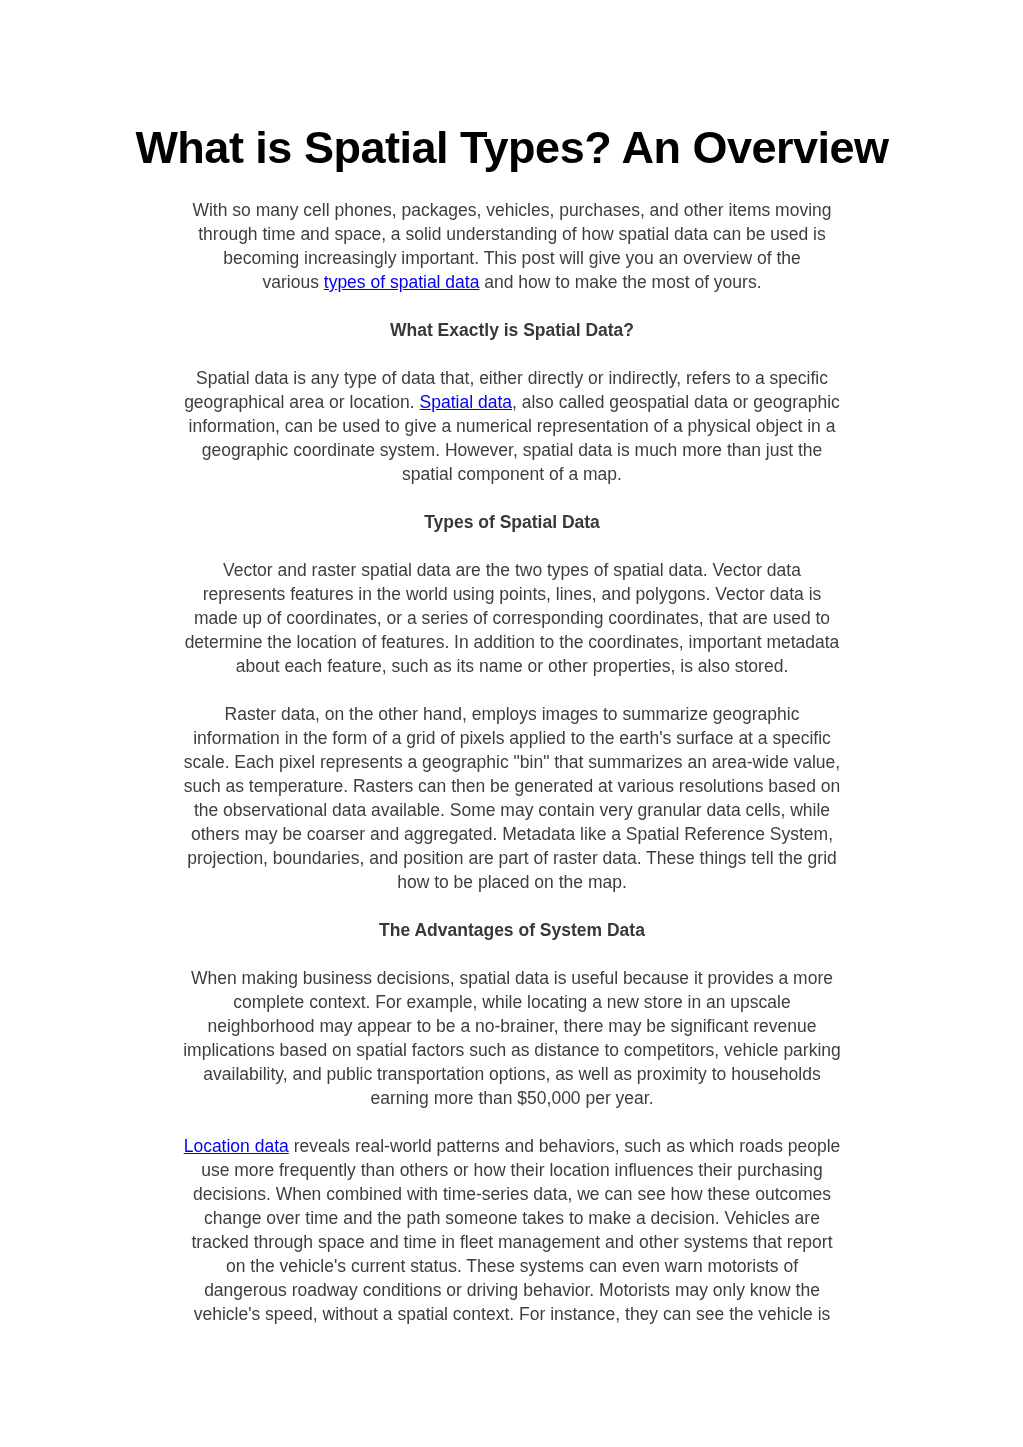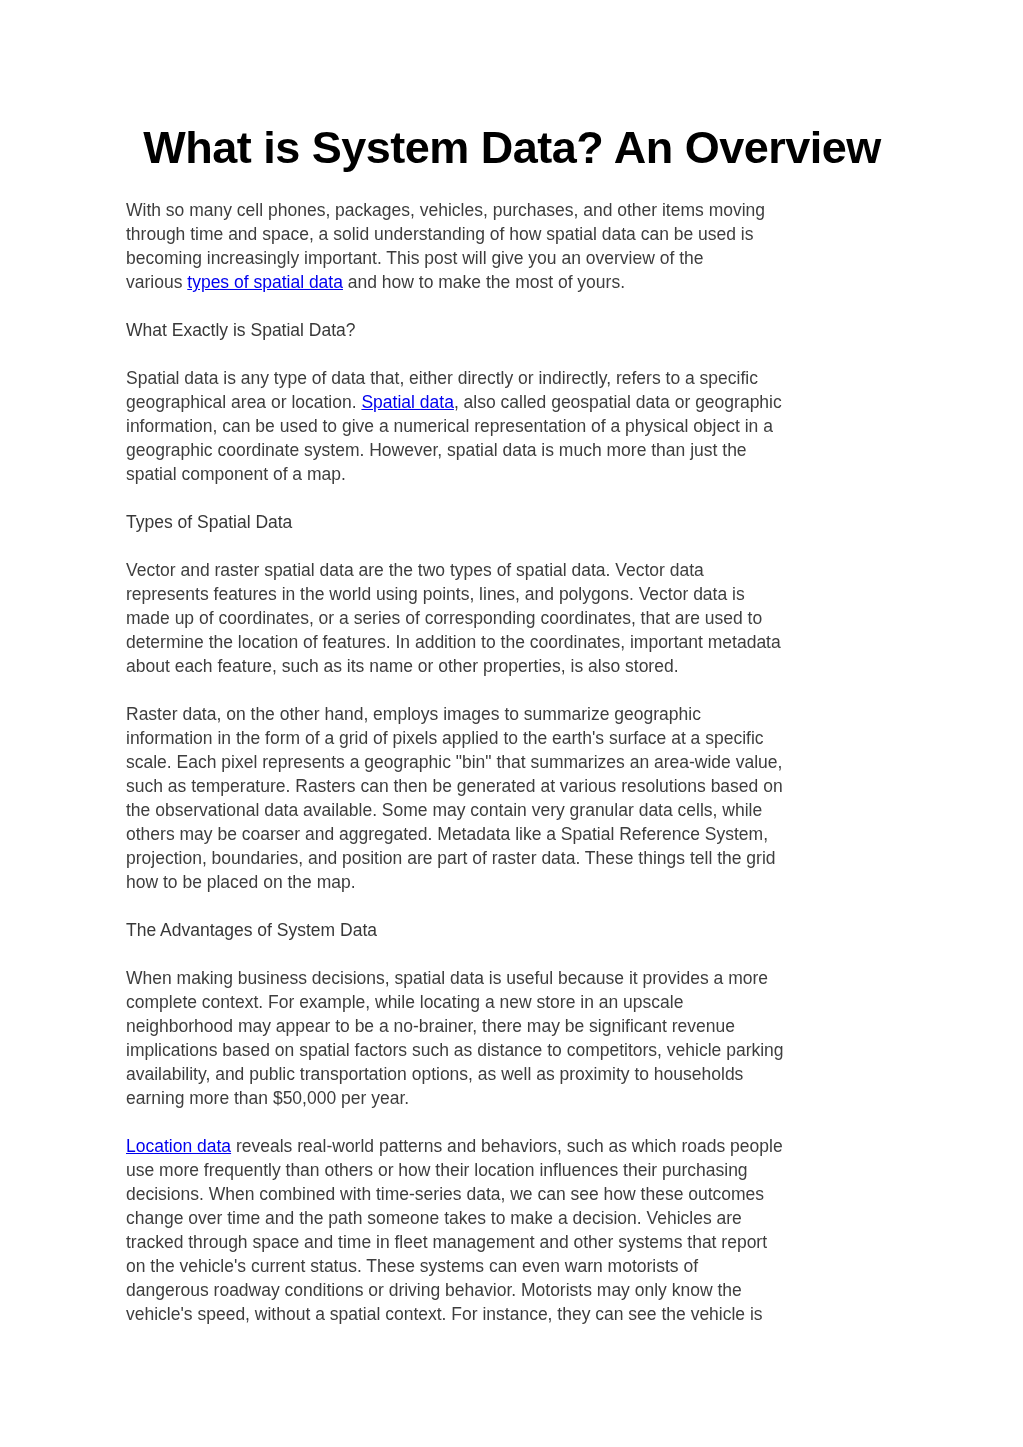--- a/index.html
+++ b/index.html
@@ -25,47 +25,48 @@
     line-height: 52px;
     font-weight: bold;
     color: #000000;
     text-align: center;
     margin: 0 0 24px 0;
     white-space: nowrap;
     letter-spacing: -0.5px;
   }
   .content {
     width: 772px;
+    text-align: center;
   }
   .para {
     font-size: 17.5px;
     line-height: 24px;
     color: #3e3e3e;
     margin: 24px 0;
     white-space: nowrap; 
   }
   .heading {
     font-size: 17.5px;
     line-height: 24px;
-    font-weight: normal;
+    font-weight: bold;
     color: #383838;
     margin: 24px 0;
     white-space: nowrap;
   }
   a.link {
     color: #0000ee;
     text-decoration: underline;
     cursor: pointer;
   }
 </style>
 </head>
 <body>
 
 <div class="page">
-  <h1 class="doc-title">What is System Data? An Overview</h1>
+  <h1 class="doc-title">What is Spatial Types? An Overview</h1>
   <div class="content">
       <p class="para"><span>With so many cell phones, packages, vehicles, purchases, and other items moving</span><br><span>through time and space, a solid understanding of how spatial data can be used is</span><br><span>becoming increasingly important. This post will give you an overview of the</span><br><span>various </span><a class="link" href="#">types of spatial data</a><span> and how to make the most of yours.</span></p>
       <h2 class="heading">What Exactly is Spatial Data?</h2>
       <p class="para"><span>Spatial data is any type of data that, either directly or indirectly, refers to a specific</span><br><span>geographical area or location. </span><a class="link" href="#">Spatial data</a><span>, also called geospatial data or geographic</span><br><span>information, can be used to give a numerical representation of a physical object in a</span><br><span>geographic coordinate system. However, spatial data is much more than just the</span><br><span>spatial component of a map.</span></p>
       <h2 class="heading">Types of Spatial Data</h2>
       <p class="para"><span>Vector and raster spatial data are the two types of spatial data. Vector data</span><br><span>represents features in the world using points, lines, and polygons. Vector data is</span><br><span>made up of coordinates, or a series of corresponding coordinates, that are used to</span><br><span>determine the location of features. In addition to the coordinates, important metadata</span><br><span>about each feature, such as its name or other properties, is also stored.</span></p>
       <p class="para"><span>Raster data, on the other hand, employs images to summarize geographic</span><br><span>information in the form of a grid of pixels applied to the earth's surface at a specific</span><br><span>scale. Each pixel represents a geographic "bin" that summarizes an area-wide value,</span><br><span>such as temperature. Rasters can then be generated at various resolutions based on</span><br><span>the observational data available. Some may contain very granular data cells, while</span><br><span>others may be coarser and aggregated. Metadata like a Spatial Reference System,</span><br><span>projection, boundaries, and position are part of raster data. These things tell the grid</span><br><span>how to be placed on the map.</span></p>
       <h2 class="heading">The Advantages of System Data</h2>
       <p class="para"><span>When making business decisions, spatial data is useful because it provides a more</span><br><span>complete context. For example, while locating a new store in an upscale</span><br><span>neighborhood may appear to be a no-brainer, there may be significant revenue</span><br><span>implications based on spatial factors such as distance to competitors, vehicle parking</span><br><span>availability, and public transportation options, as well as proximity to households</span><br><span>earning more than $50,000 per year.</span></p>
       <p class="para"><a class="link" href="#">Location data</a><span> reveals real-world patterns and behaviors, such as which roads people</span><br><span>use more frequently than others or how their location influences their purchasing</span><br><span>decisions. When combined with time-series data, we can see how these outcomes</span><br><span>change over time and the path someone takes to make a decision. Vehicles are</span><br><span>tracked through space and time in fleet management and other systems that report</span><br><span>on the vehicle's current status. These systems can even warn motorists of</span><br><span>dangerous roadway conditions or driving behavior. Motorists may only know the</span><br><span>vehicle's speed, without a spatial context. For instance, they can see the vehicle is</span></p>

